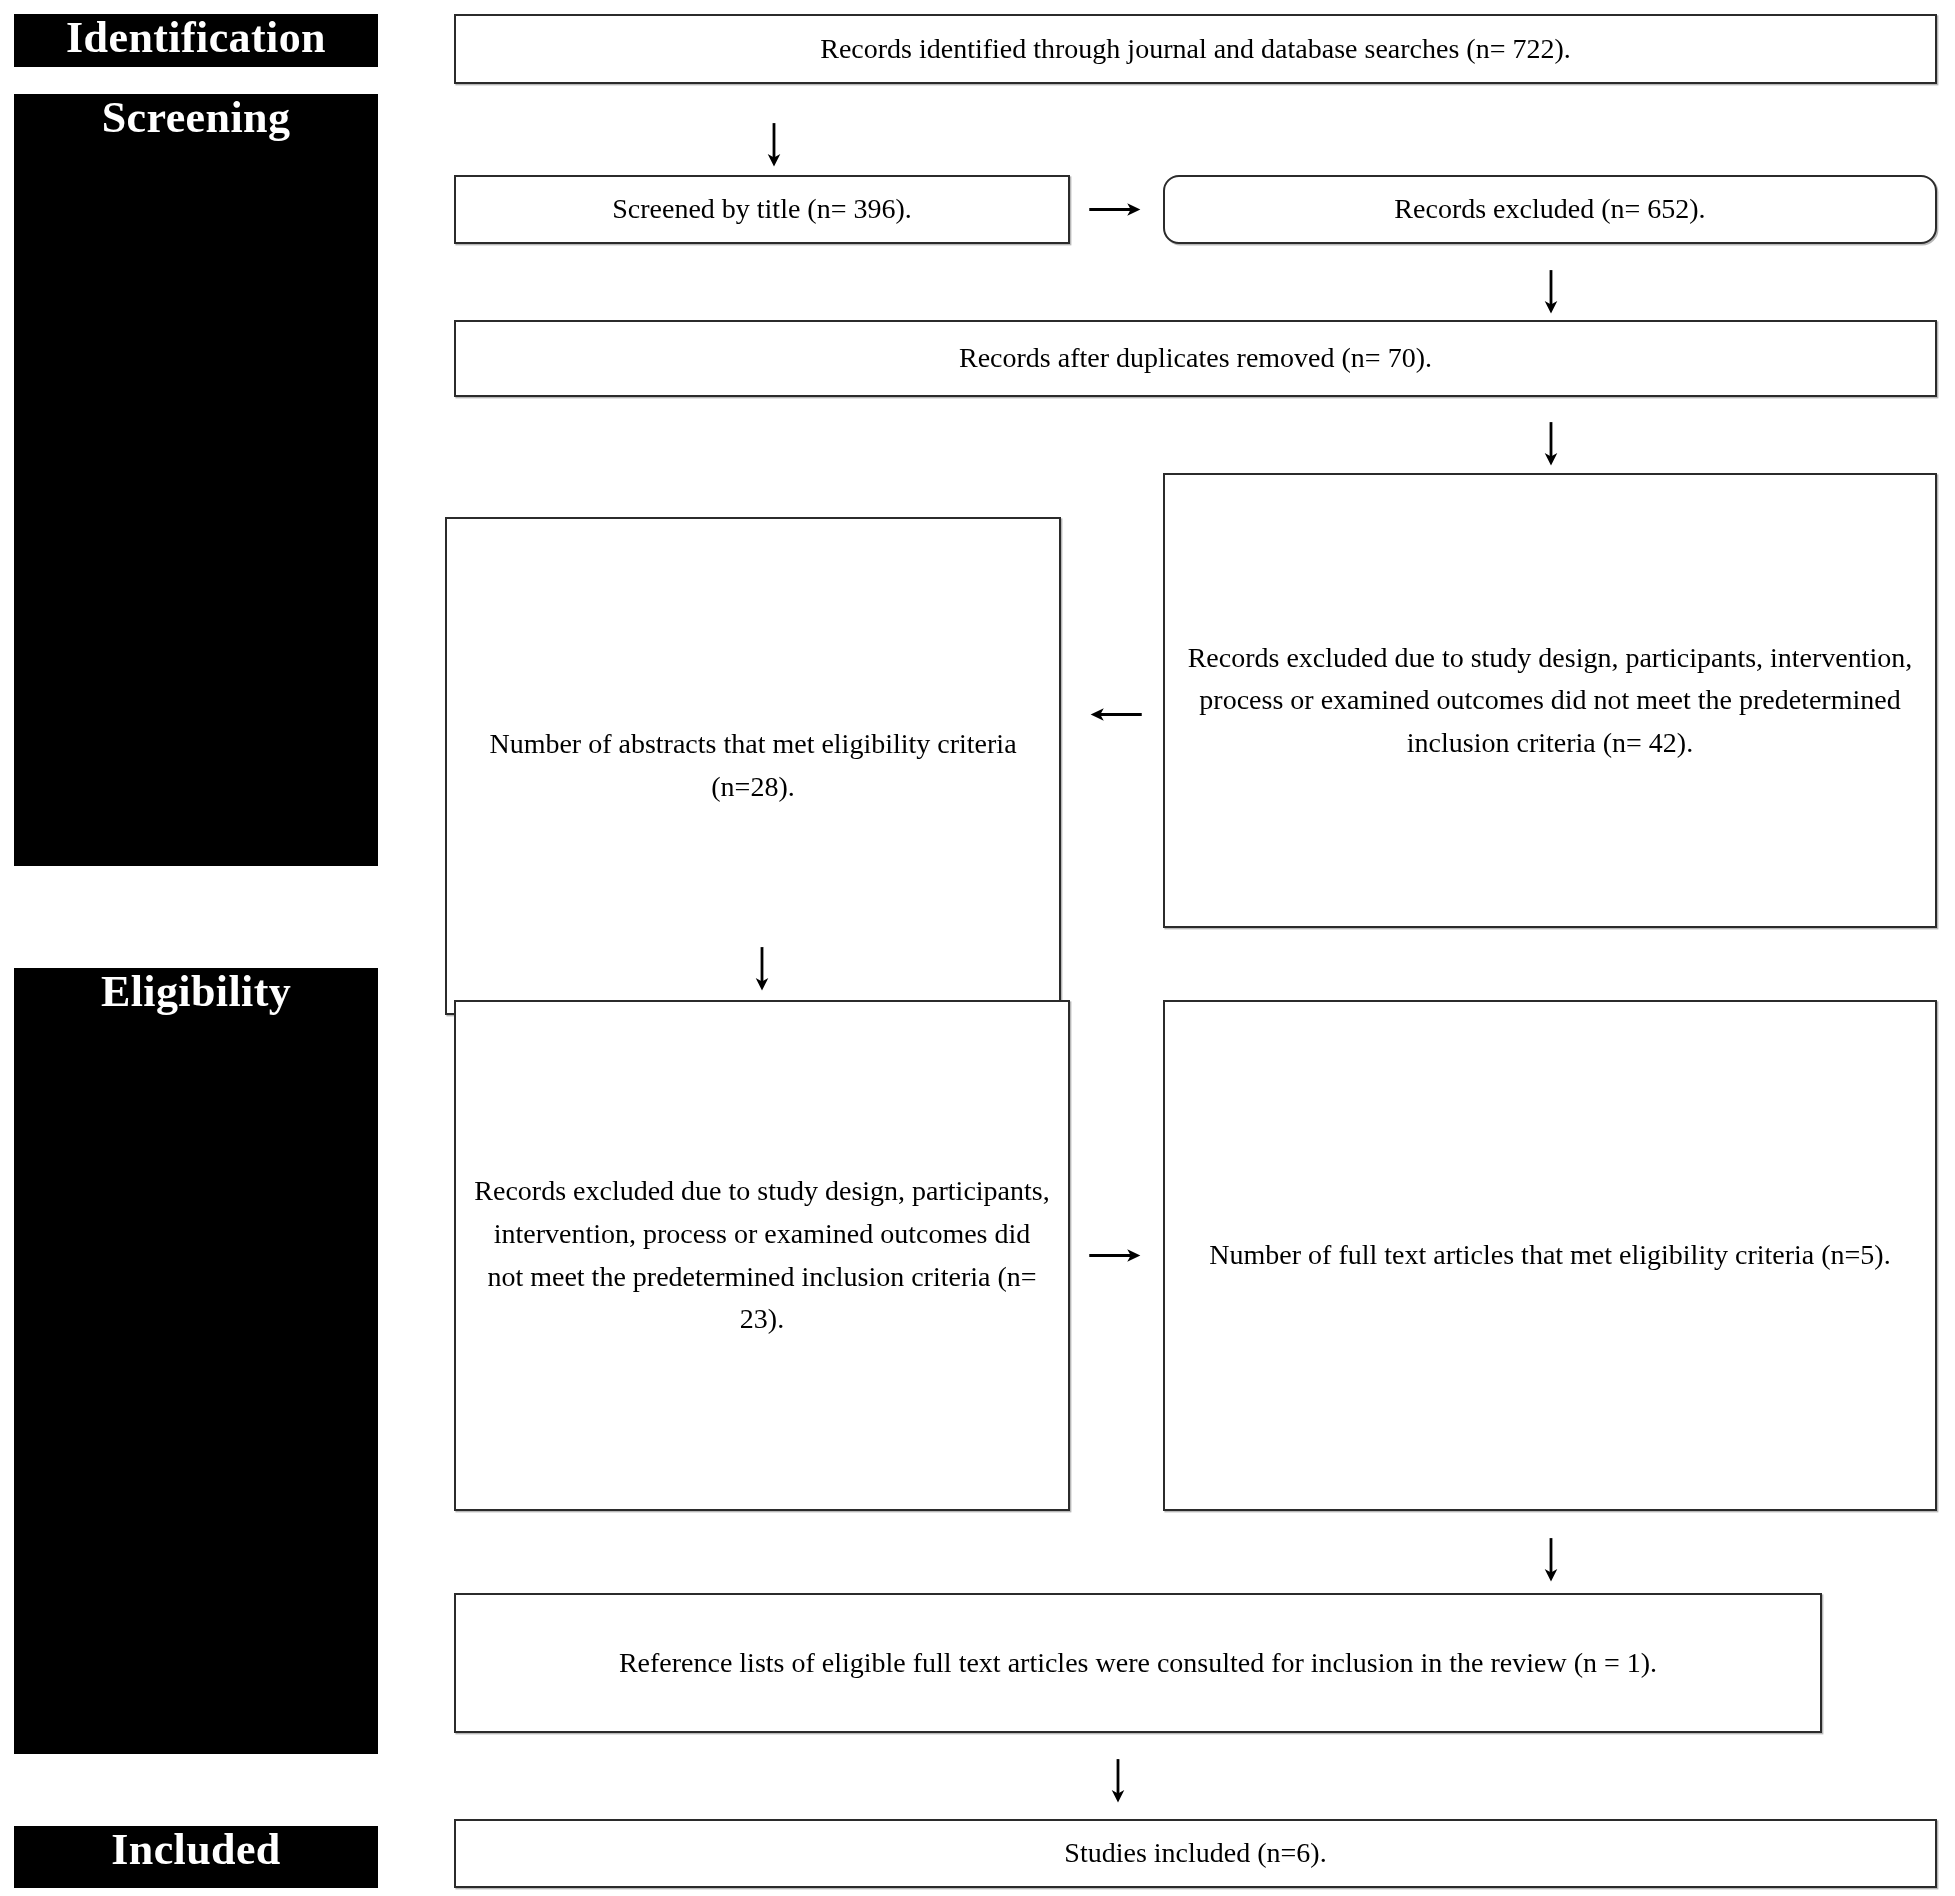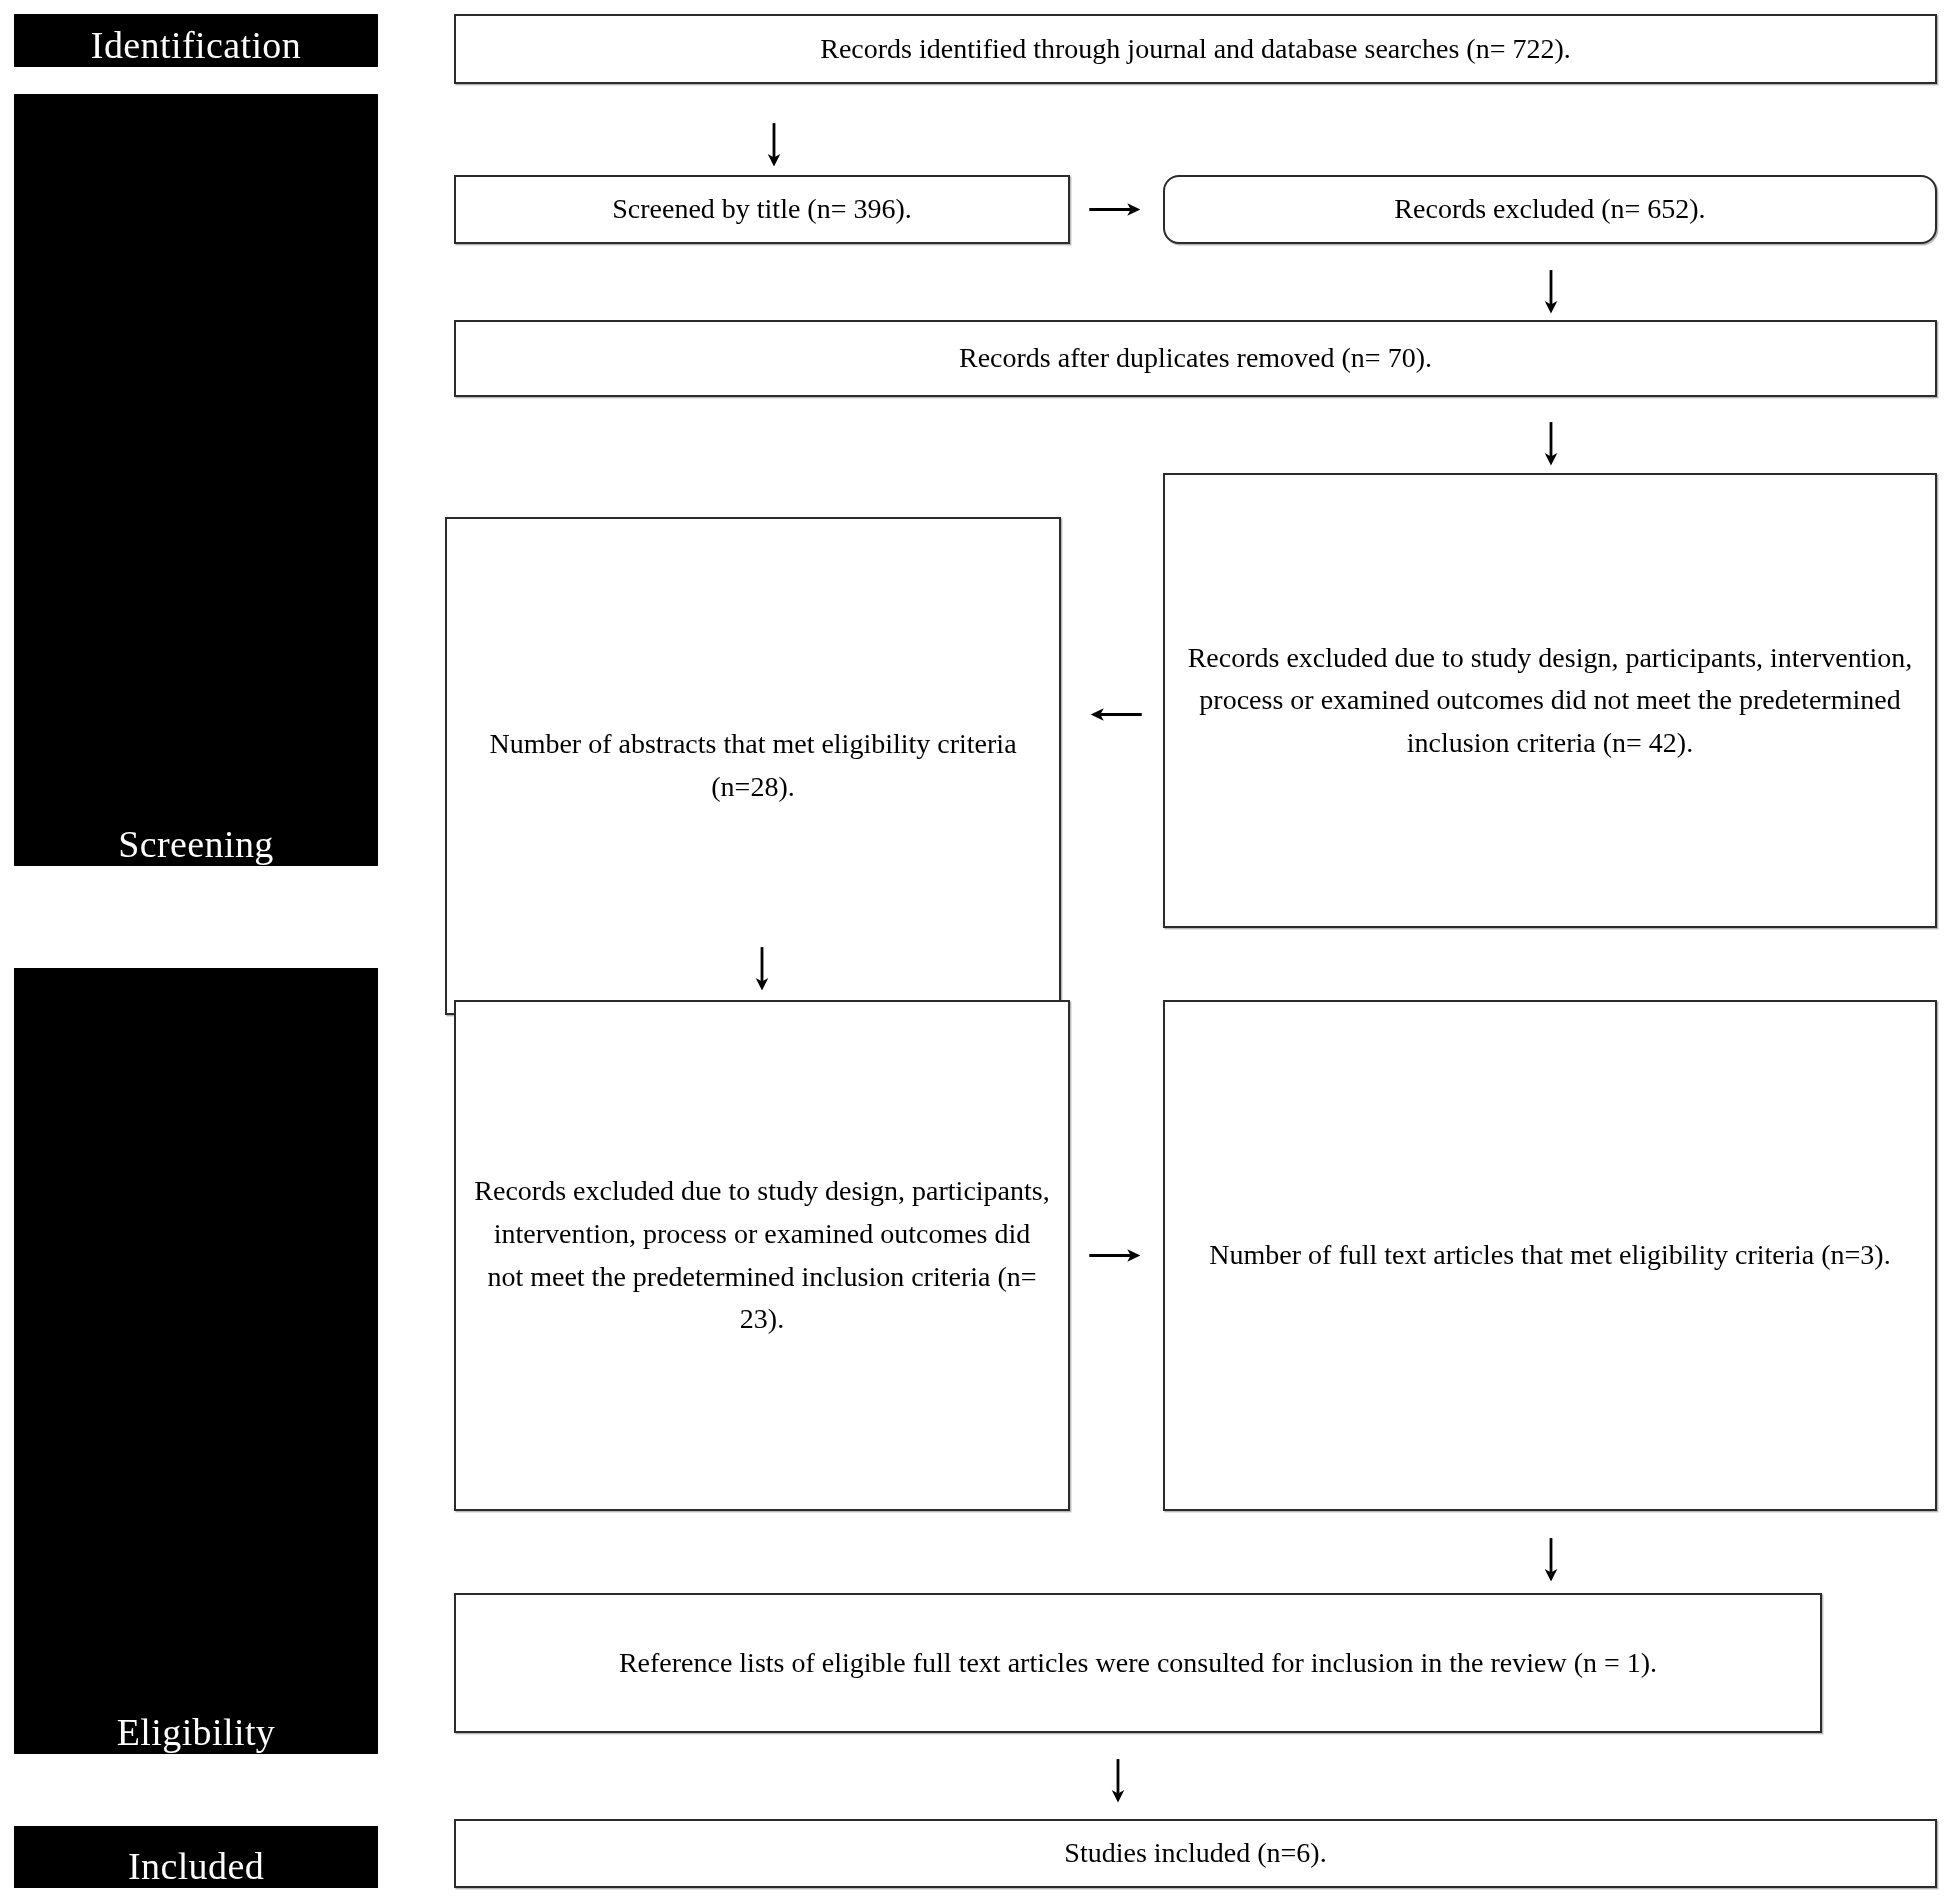--- a/index.html
+++ b/index.html
@@ -18,24 +18,24 @@
     background: #ffffff;
     overflow: hidden;
   }
 
   
   .stage {
     position: absolute;
     background: #000000;
     color: #ffffff;
     display: flex;
-    align-items: flex-end;
+    align-items: flex-start;
     justify-content: center;
-    font-weight: normal;
-    font-size: 38px;
+    font-weight: bold;
+    font-size: 44px;
     letter-spacing: 0.4px;
     line-height: 1.1;
     text-align: center;
   }
 
   
   .box {
     position: absolute;
     background: #ffffff;
     border: 2.1px solid #2b2b2b;
@@ -155,21 +155,21 @@
   </div>
 
   <div class="arrow" style="left:1089px; top:1241px;">
     <svg width="53" height="29" viewBox="0 0 76 42">
       <line x1="0" y1="21" x2="62" y2="21" stroke="#000" stroke-width="4"></line>
       <path d="M74 21 L55 12 L60 21 L55 30 Z" fill="#000"></path>
     </svg>
   </div>
 
   <div class="box" style="left:1163px; top:1000px; width:774px; height:511px;">
-    <span class="txt">Number of full text articles that met eligibility criteria (n=3).</span>
+    <span class="txt">Number of full text articles that met eligibility criteria (n=5).</span>
   </div>
 
   <div class="arrow" style="left:1537px; top:1538px;">
     <svg width="28" height="45" viewBox="0 0 40 64">
       <line x1="20" y1="0" x2="20" y2="52" stroke="#000" stroke-width="4"></line>
       <path d="M20 62 L11 44 L20 49 L29 44 Z" fill="#000"></path>
     </svg>
   </div>
 
   <div class="box" style="left:454px; top:1593px; width:1368px; height:140px;">

